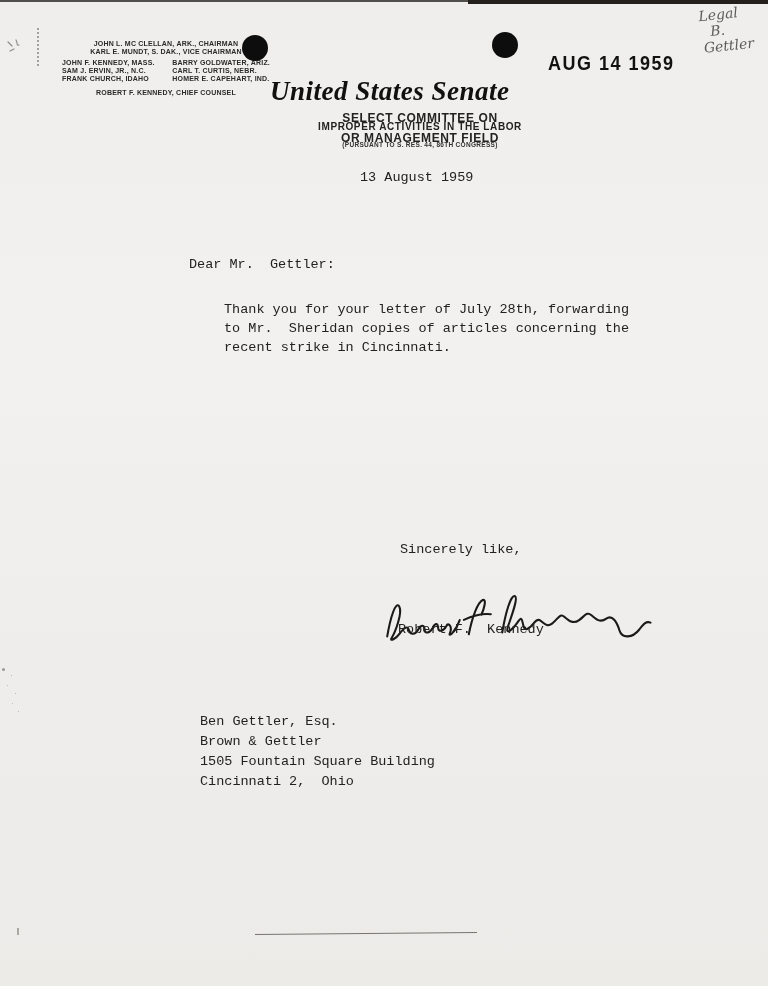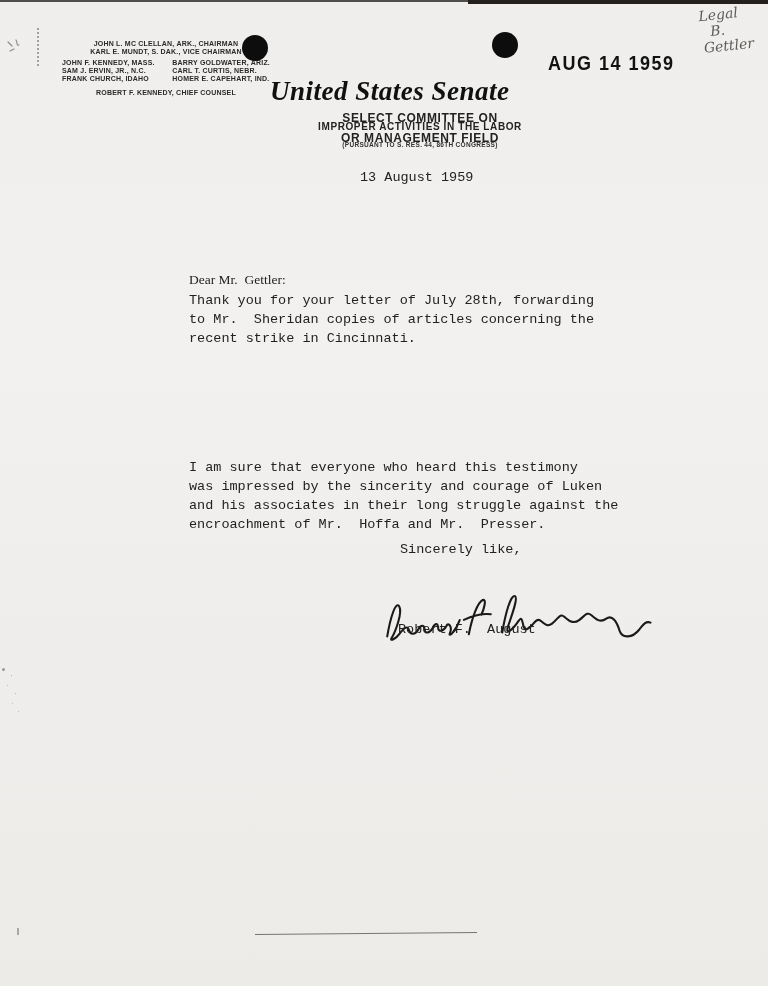--- a/index.html
+++ b/index.html
@@ -39,23 +39,23 @@
   .stamp{position:absolute;left:548px;top:54px;font-weight:bold;font-size:18px;letter-spacing:1.5px;color:#121212;transform:scaleY(1.08);}
 
   .handnote{position:absolute;left:700px;top:4px;width:80px;transform:rotate(-6deg);
     font-family:"DejaVu Serif",serif;font-style:italic;font-size:14px;line-height:16px;color:#5d5b58;}
   .handnote .hl2{margin-left:10px;}
   .handnote .hl3{margin-left:2px;}
 
   
   .tw{font-family:"Liberation Mono",monospace;font-size:13.5px;color:#222;white-space:pre-wrap;}
   .date-line{position:absolute;left:360px;top:170px;}
-  .salutation{position:absolute;left:189px;top:272px;font-family:Liberation Serif, serif;}
+  .salutation{position:absolute;left:189px;top:257px;}
   .para{position:absolute;left:189px;width:450px;line-height:19px;}
-  .p1{top:291px;}
+  .p1{top:300px;margin-left:35px;}
   .p2{top:356px;}
   .p3{top:458px;}
   .closing{position:absolute;left:400px;top:542px;}
   .typed-name{position:absolute;left:398px;top:622px;}
   .recipient{position:absolute;left:200px;top:712px;line-height:20px;}
 
   .signature{position:absolute;left:380px;top:583px;width:272px;height:64px;transform:rotate(-3deg);}
 
   .bottom-line{position:absolute;left:255px;top:933px;width:222px;height:0;border-top:1.5px solid #777471;transform:rotate(-.5deg);}
 </style>
@@ -107,32 +107,32 @@
     <div class="hl2">B.</div>
     <div class="hl3">Gettler</div>
   </div>
 
   <div class="tw date-line">13 August 1959</div>
   <div class="tw salutation">Dear Mr.  Gettler:</div>
 
   <div class="tw para p1">Thank you for your letter of July 28th, forwarding
 to Mr.  Sheridan copies of articles concerning the
 recent strike in Cincinnati.</div>
-  <div class="tw para p3">I am sure that everyone who heard this testimony
-was impressed by the sincerity and courage of Luken
-and his associates in their long struggle against the
-encroachment of Mr.  Hoffa and Mr.  Presser.</div>
 
   <div class="tw closing">Sincerely like,</div>
 
   <svg class="signature" viewBox="0 0 260 60">
     <g fill="none" stroke="#1a1a1a" stroke-width="2" stroke-linecap="round">
       <path d="M6,44 C10,26 16,10 19,16 C22,22 14,40 10,46 C8,49 14,47 18,42 C22,37 26,34 27,39 C28,44 33,44 36,39 C38,35 42,34 42,39 C42,44 47,43 50,38 C52,34 55,33 55,38 C55,43 60,42 63,37 C65,33 69,38 66,44 C64,48 70,44 73,38 L76,32"></path>
       <path d="M84,46 C88,30 94,16 99,14 C103,13 100,22 97,28 M80,32 C90,28 100,27 106,28"></path>
       <path d="M116,46 C120,28 126,10 130,12 C133,14 126,30 122,40 C118,50 126,44 132,36 C138,28 134,46 140,44 C146,42 148,34 152,36 C156,38 158,44 164,40 C170,36 172,30 176,34 C180,38 184,42 190,38 C196,34 198,30 202,34 C206,38 210,42 216,38 C222,34 226,42 228,50 C230,58 240,58 247,50 C251,45 254,42 258,44"></path>
     </g>
   </svg>
-  <div class="tw typed-name">Robert F.  August</div>
+  <div class="tw typed-name">Robert F.  Kennedy</div>
 
+  <div class="tw recipient">Ben Gettler, Esq.
+Brown &amp; Gettler
+1505 Fountain Square Building
+Cincinnati 2,  Ohio</div>
 
   <div class="bottom-line"></div>
 
 </div>
 
 </body></html>

